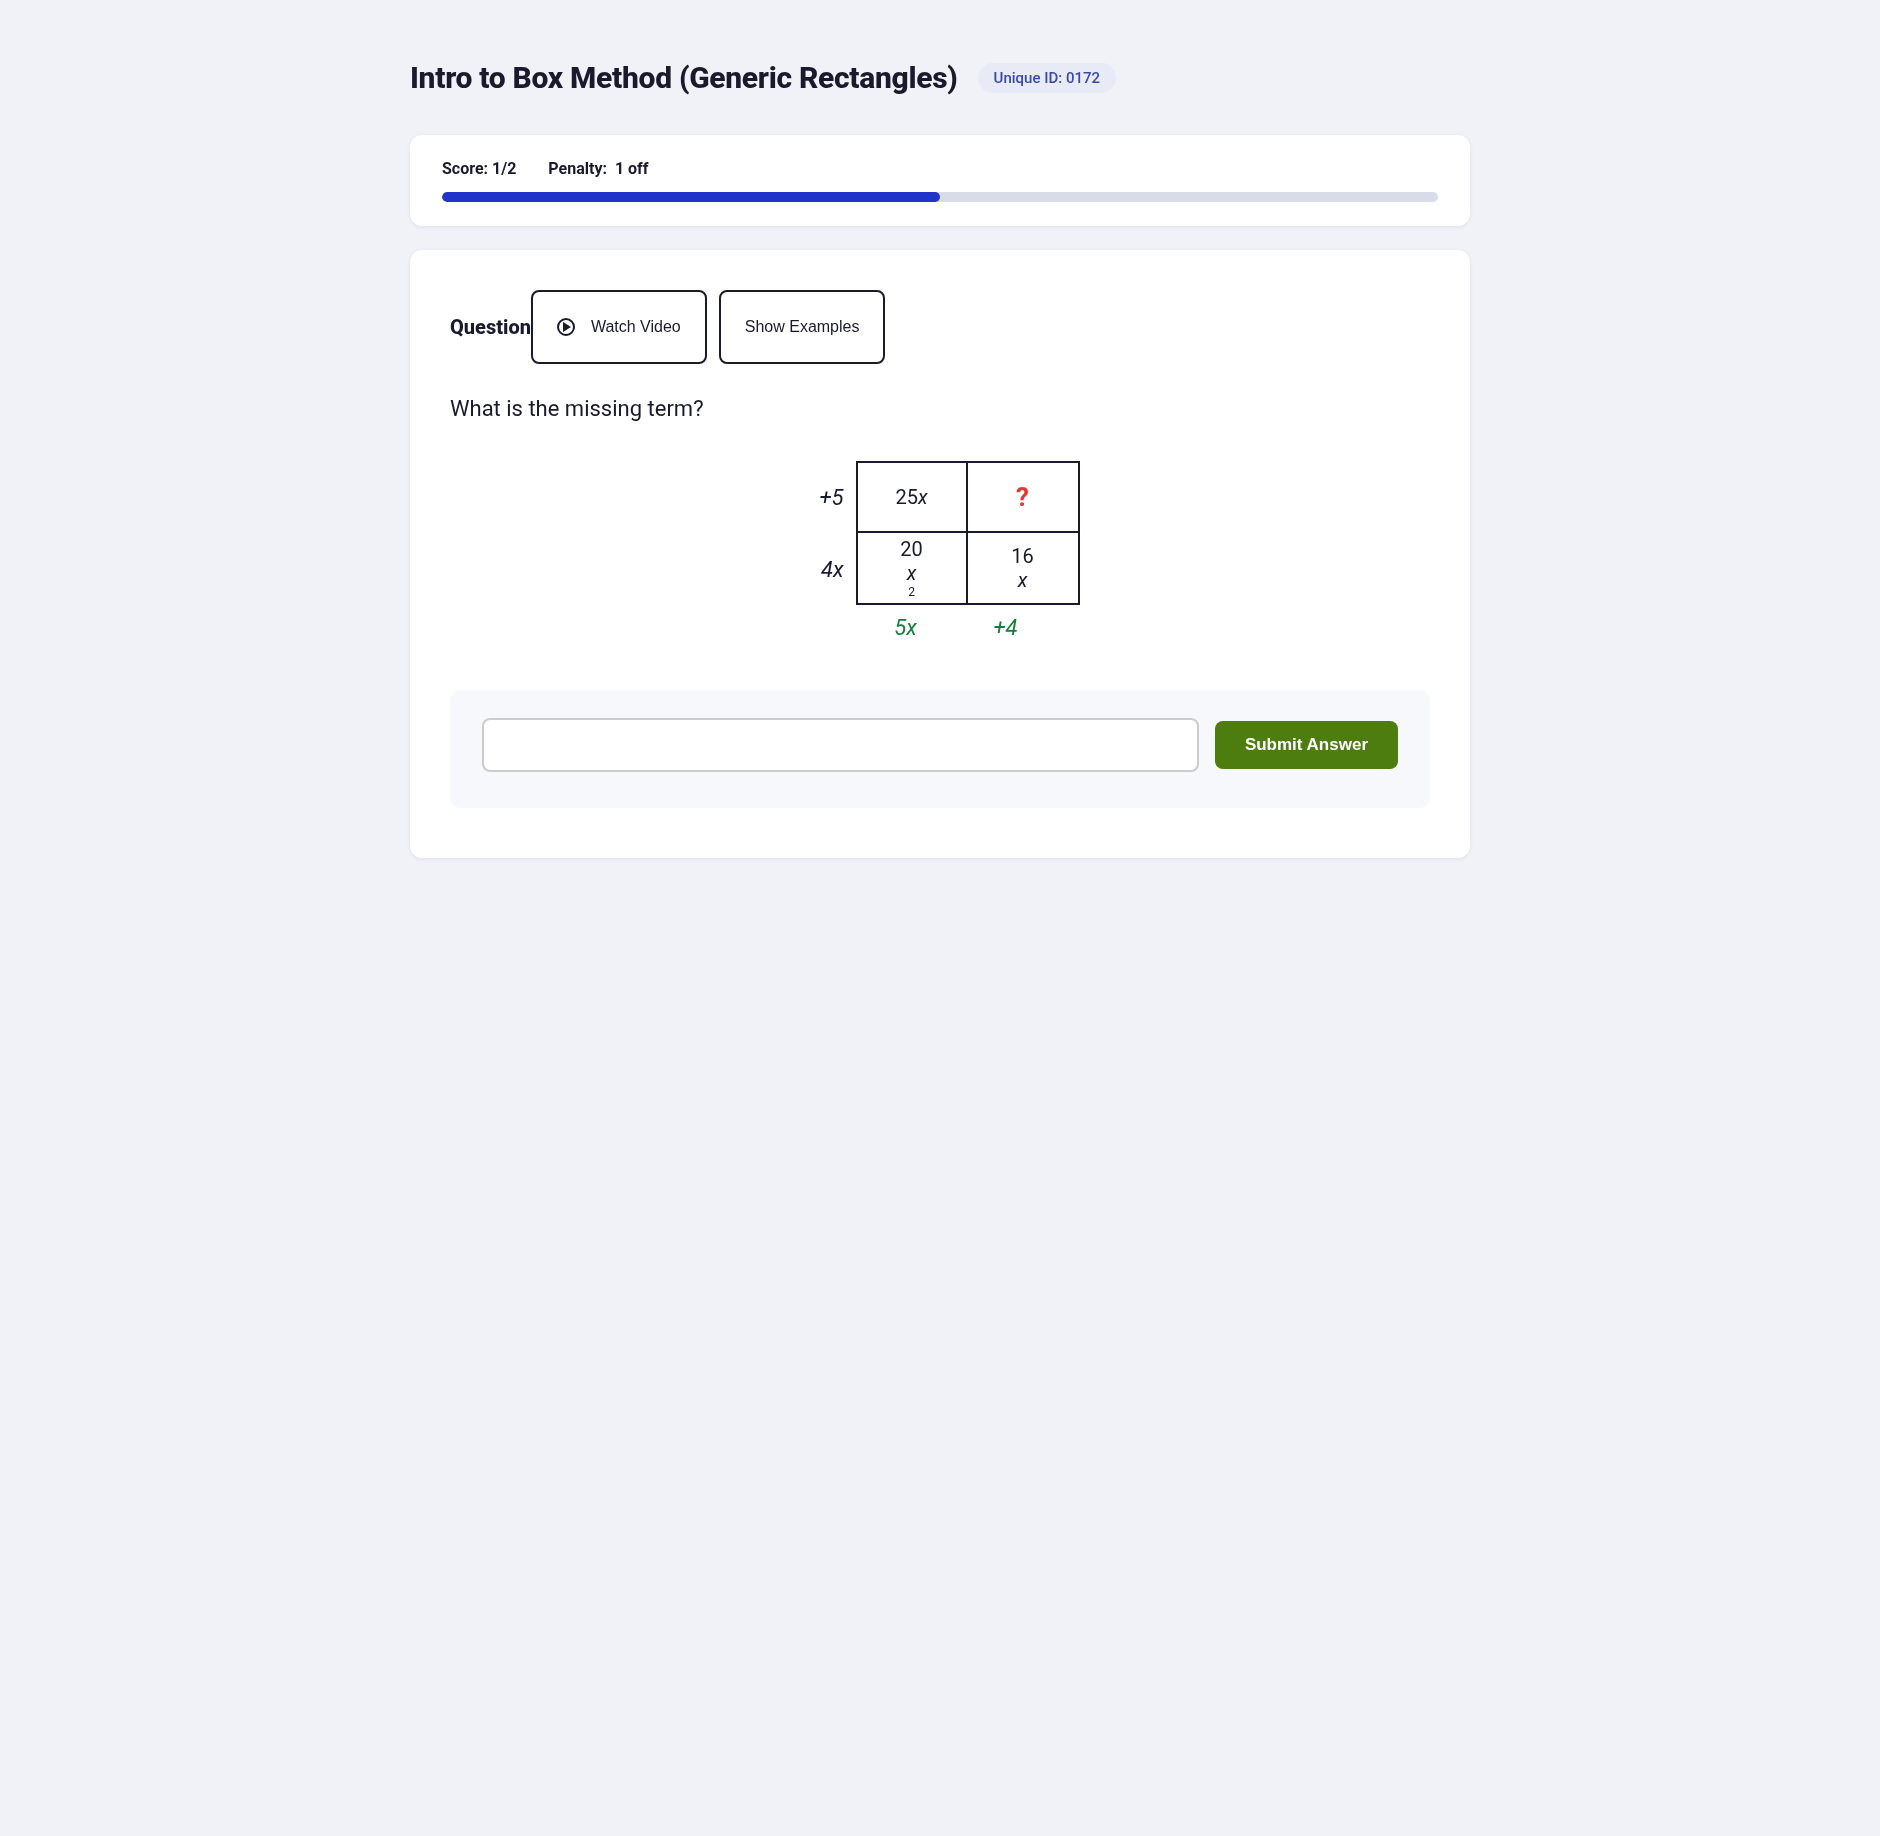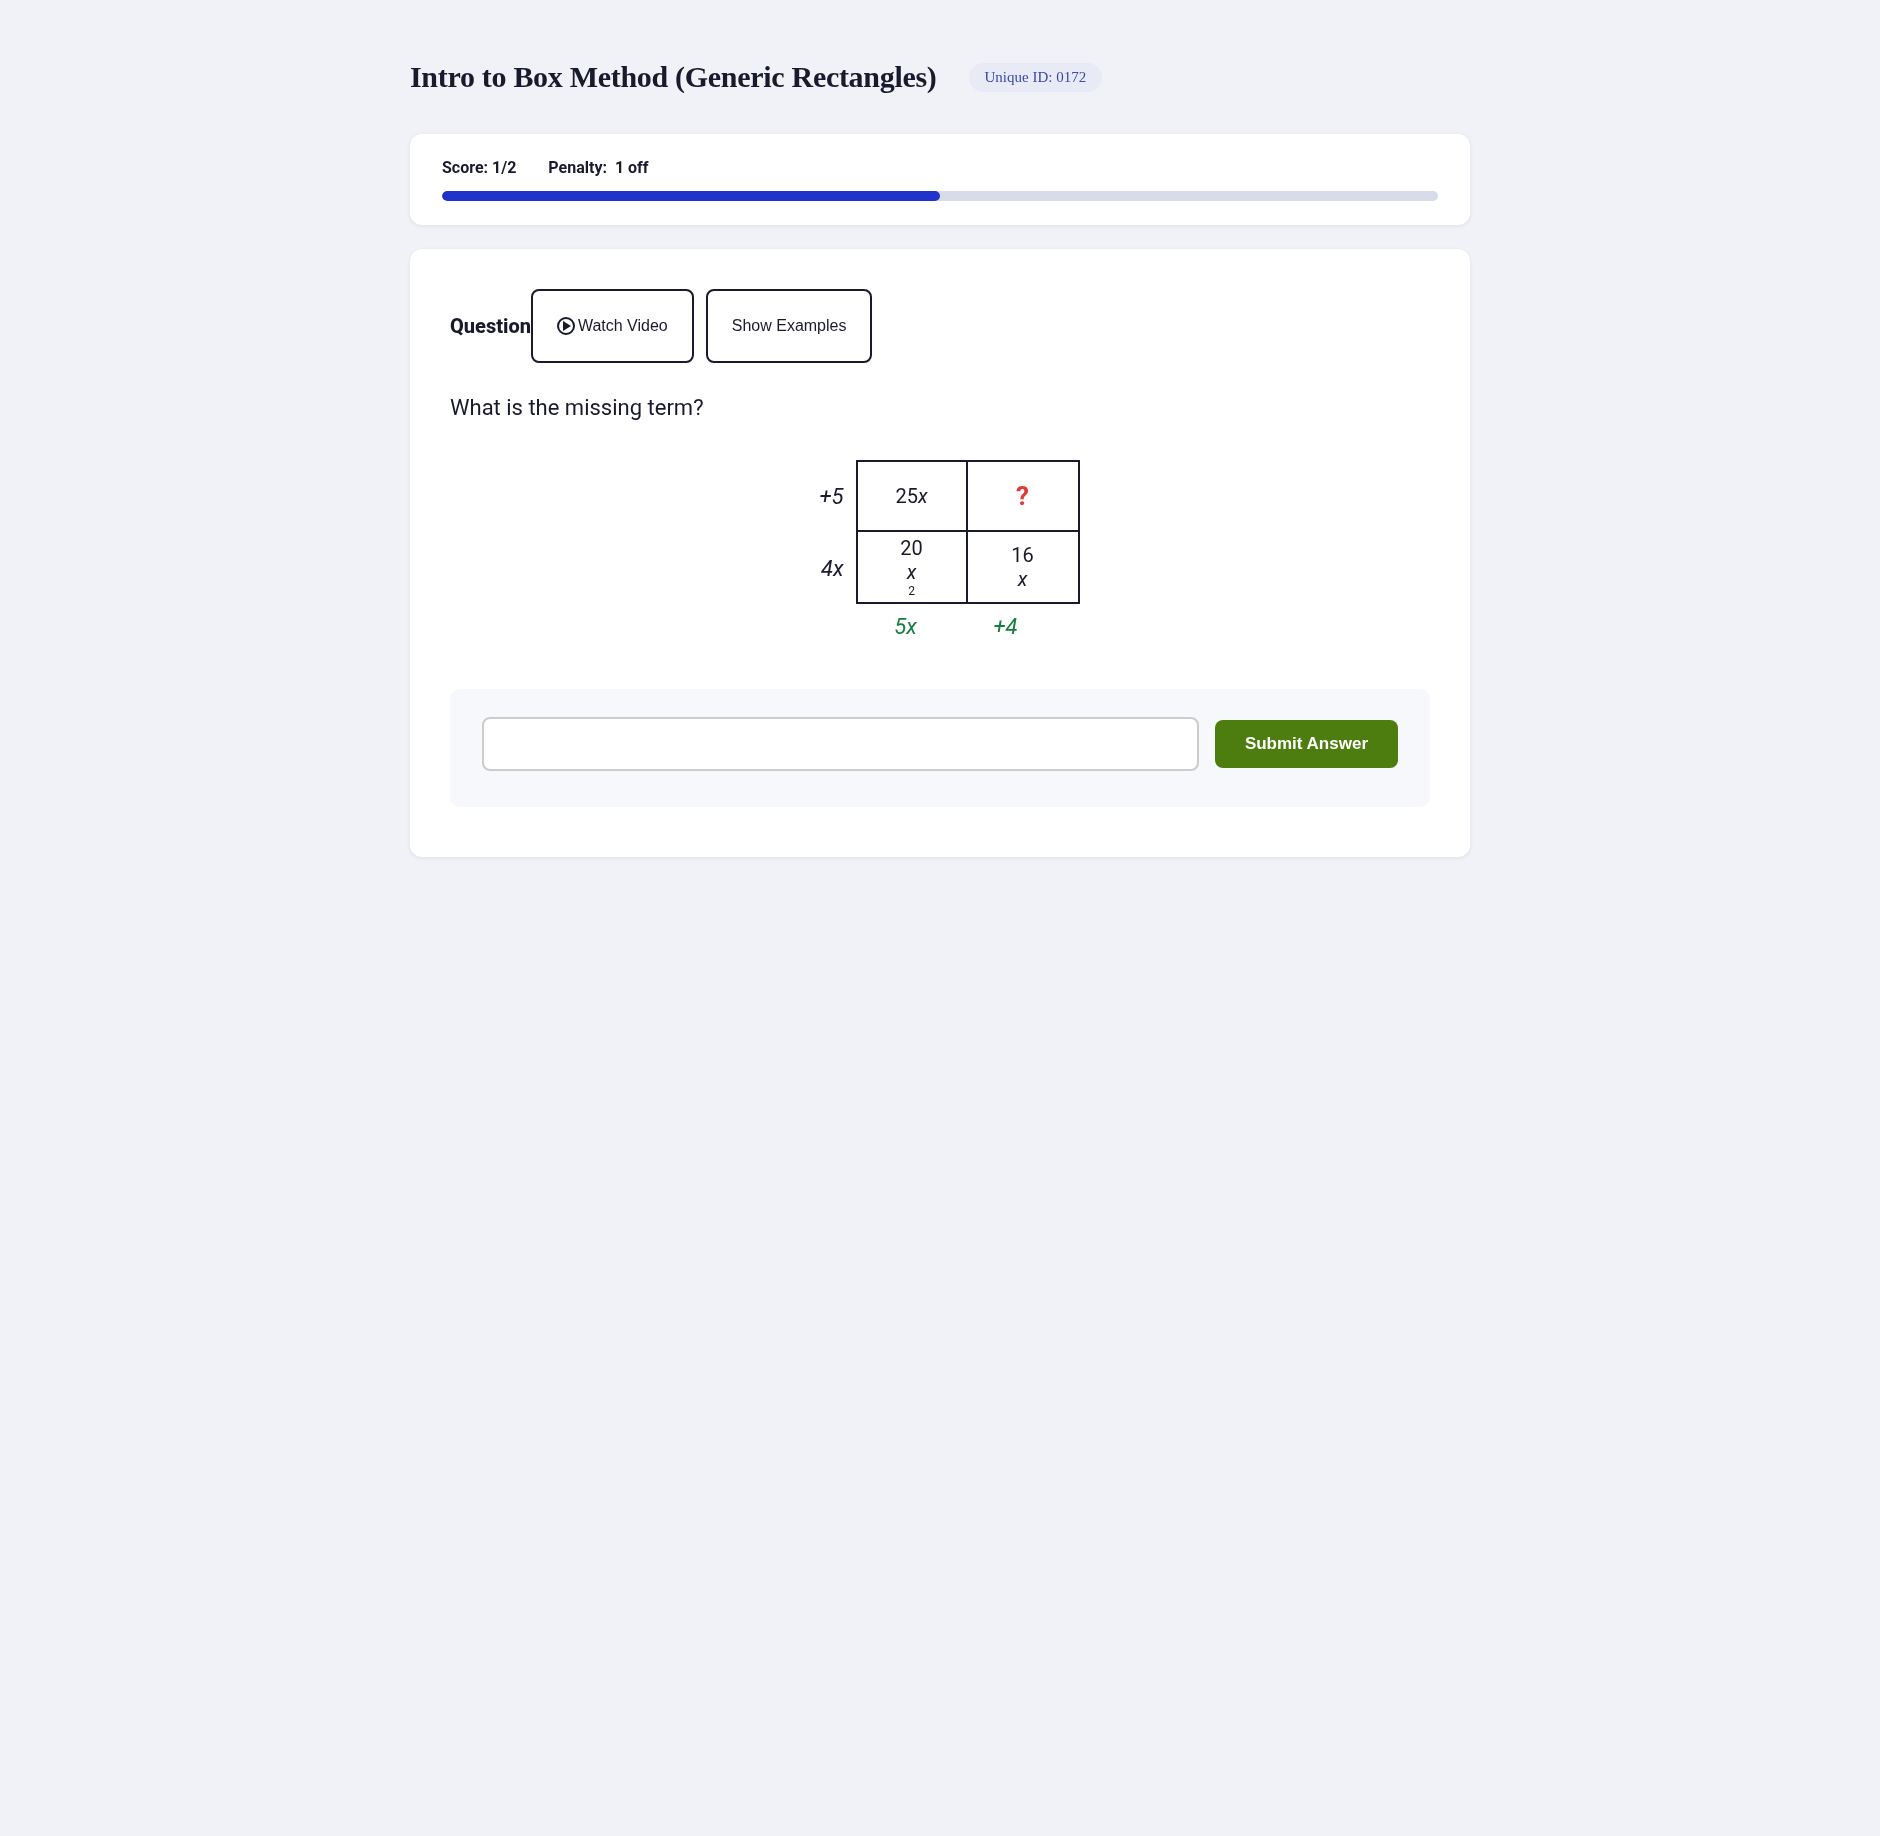--- a/index.html
+++ b/index.html
@@ -16,24 +16,23 @@
     }
 
     .page-container {
       max-width: 1060px;
       margin: 0 auto;
     }
 
     .page-header {
       display: flex;
       align-items: center;
-      gap: 32px;
+      gap: 20px;
       margin-bottom: 30px;
       padding: 20px 0 10px 0;
-      font-family: Liberation Serif, serif;
     }
 
     .page-title {
       font-size: 30px;
       font-weight: 800;
       color: #1a1a2e;
       letter-spacing: -0.3px;
     }
 
     .unique-id-badge {
@@ -111,21 +110,21 @@
     }
 
     .question-buttons {
       display: flex;
       gap: 12px;
     }
 
     .btn-watch-video {
       display: flex;
       align-items: center;
-      gap: 3px;
+      gap: 16px;
       padding: 10px 24px;
       border: 2px solid #1a1a2e;
       border-radius: 8px;
       background: #ffffff;
       font-size: 16px;
       font-weight: 500;
       color: #1a1a2e;
       cursor: pointer;
       white-space: nowrap;
     }

